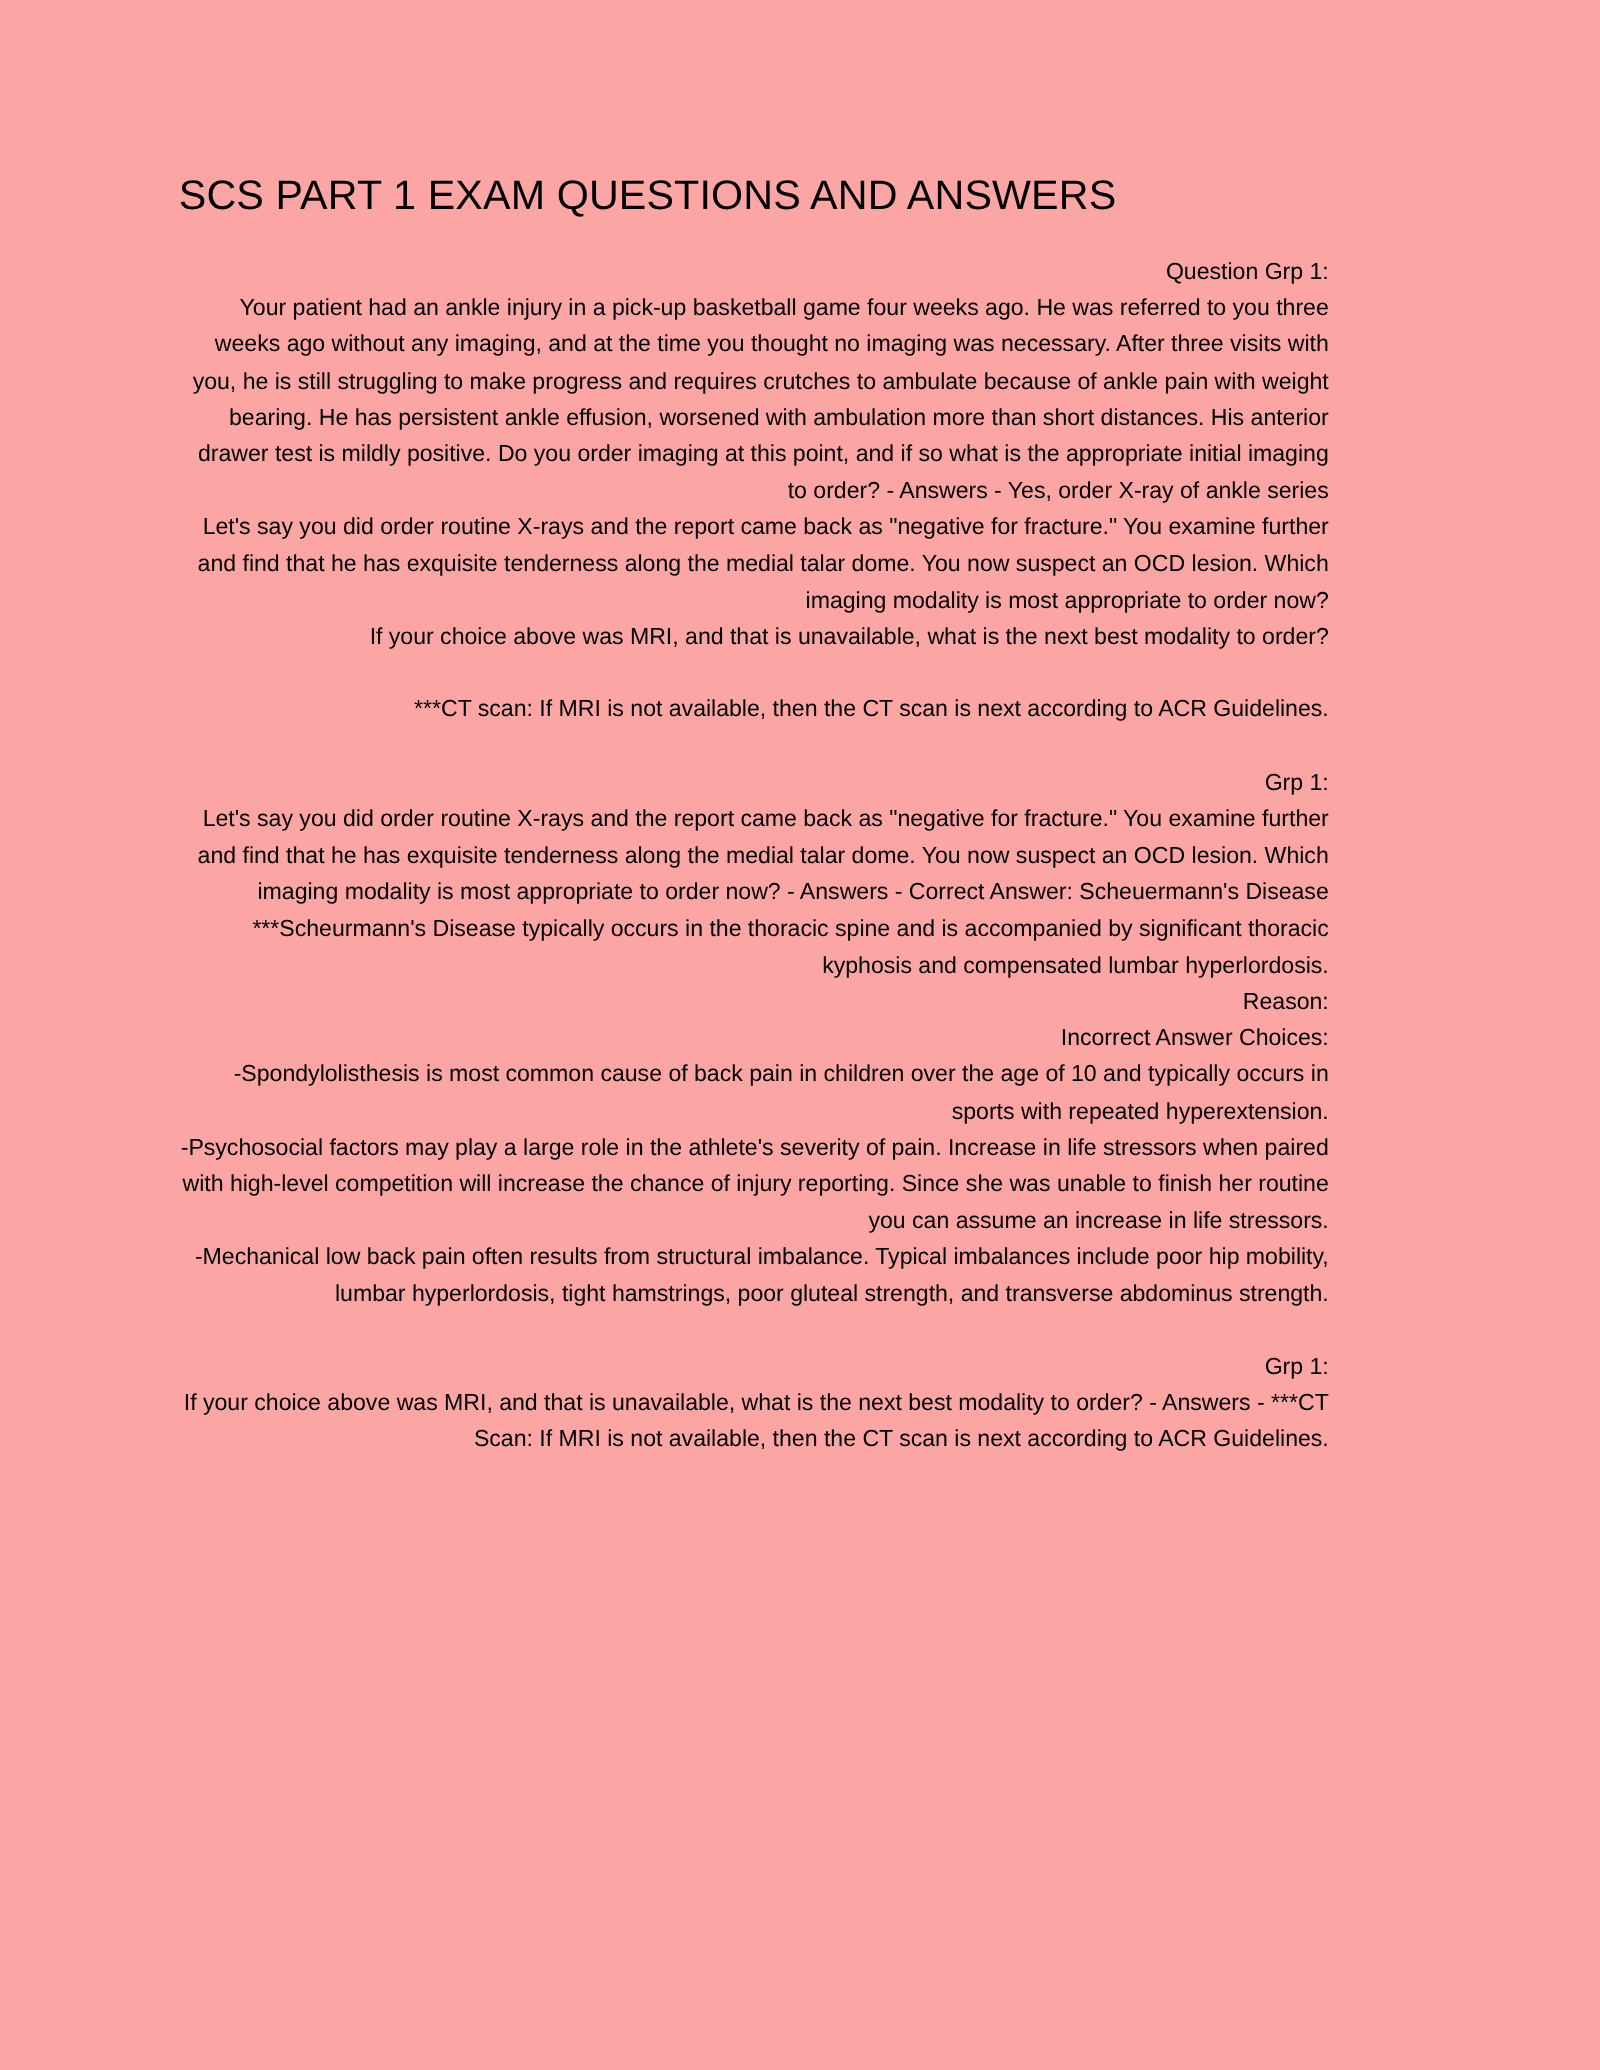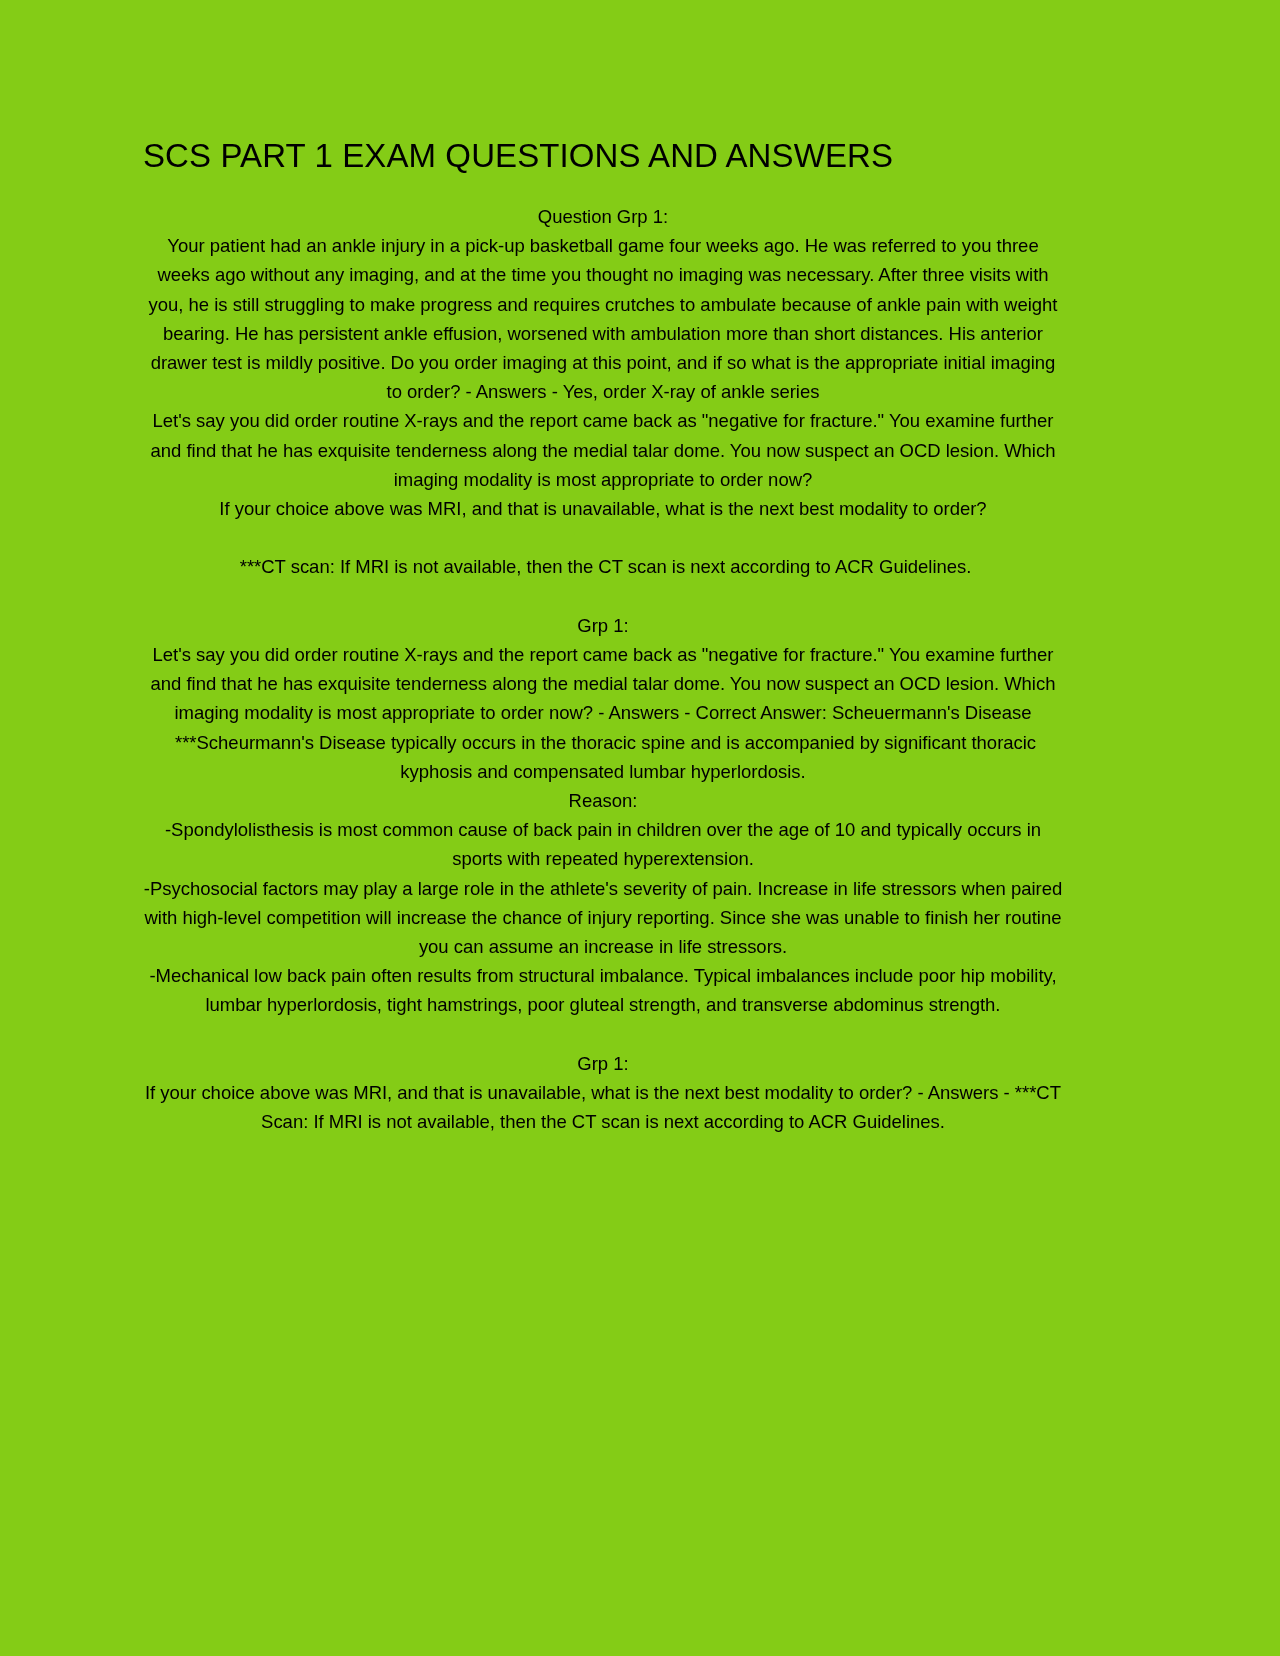--- a/index.html
+++ b/index.html
@@ -11,21 +11,21 @@
   body {
     font-family: "Liberation Sans", sans-serif;
     color: #000000;
     -webkit-font-smoothing: antialiased;
   }
   .page {
     position: relative;
     width: 1280px;
     height: 1656px;
     margin: 0 auto;
-    background: #84cc16;
+    background: #fca5a5;
     overflow: hidden;
     box-sizing: border-box;
   }
   .content {
     position: absolute;
     left: 143px;
     top: 136px;
     width: 920px;
   }
   .doc-title {
@@ -35,21 +35,21 @@
     margin: 0 0 26px 0;
     letter-spacing: 0.1px;
     white-space: pre-wrap;
   }
   .block {
     margin: 0;
     font-size: 18.5px;
     line-height: 29.2px;
     white-space: pre-wrap;
     word-wrap: break-word;
-    text-align: center;
+    text-align: right;
     letter-spacing: -0.02px;
   }
   .gap {
     height: 29.2px;
   }
 </style>
 </head>
 <body>
 
 <div class="page">
@@ -73,20 +73,21 @@
     <div class="gap"></div>
 
     <p class="block">Grp 1:</p>
 
     <p class="block">Let's say you did order routine X-rays and the report came back as "negative for fracture." You examine further and find that he has exquisite tenderness along the medial talar dome. You now suspect an OCD lesion. Which imaging modality is most appropriate to order now? - Answers - Correct Answer: Scheuermann's Disease</p>
 
     <p class="block"> ***Scheurmann's Disease typically occurs in the thoracic spine and is accompanied by significant thoracic kyphosis and compensated lumbar hyperlordosis.</p>
 
     <p class="block">Reason:</p>
 
+    <p class="block">Incorrect Answer Choices:</p>
 
     <p class="block">-Spondylolisthesis is most common cause of back pain in children over the age of 10 and typically occurs in sports with repeated hyperextension.</p>
 
     <p class="block">-Psychosocial factors may play a large role in the athlete's severity of pain. Increase in life stressors when paired with high-level competition will increase the chance of injury reporting. Since she was unable to finish her routine you can assume an increase in life stressors.</p>
 
     <p class="block">-Mechanical low back pain often results from structural imbalance. Typical imbalances include poor hip mobility, lumbar hyperlordosis, tight hamstrings, poor gluteal strength, and transverse abdominus strength.</p>
 
     <div class="gap"></div>
 
     <p class="block">Grp 1:</p>

